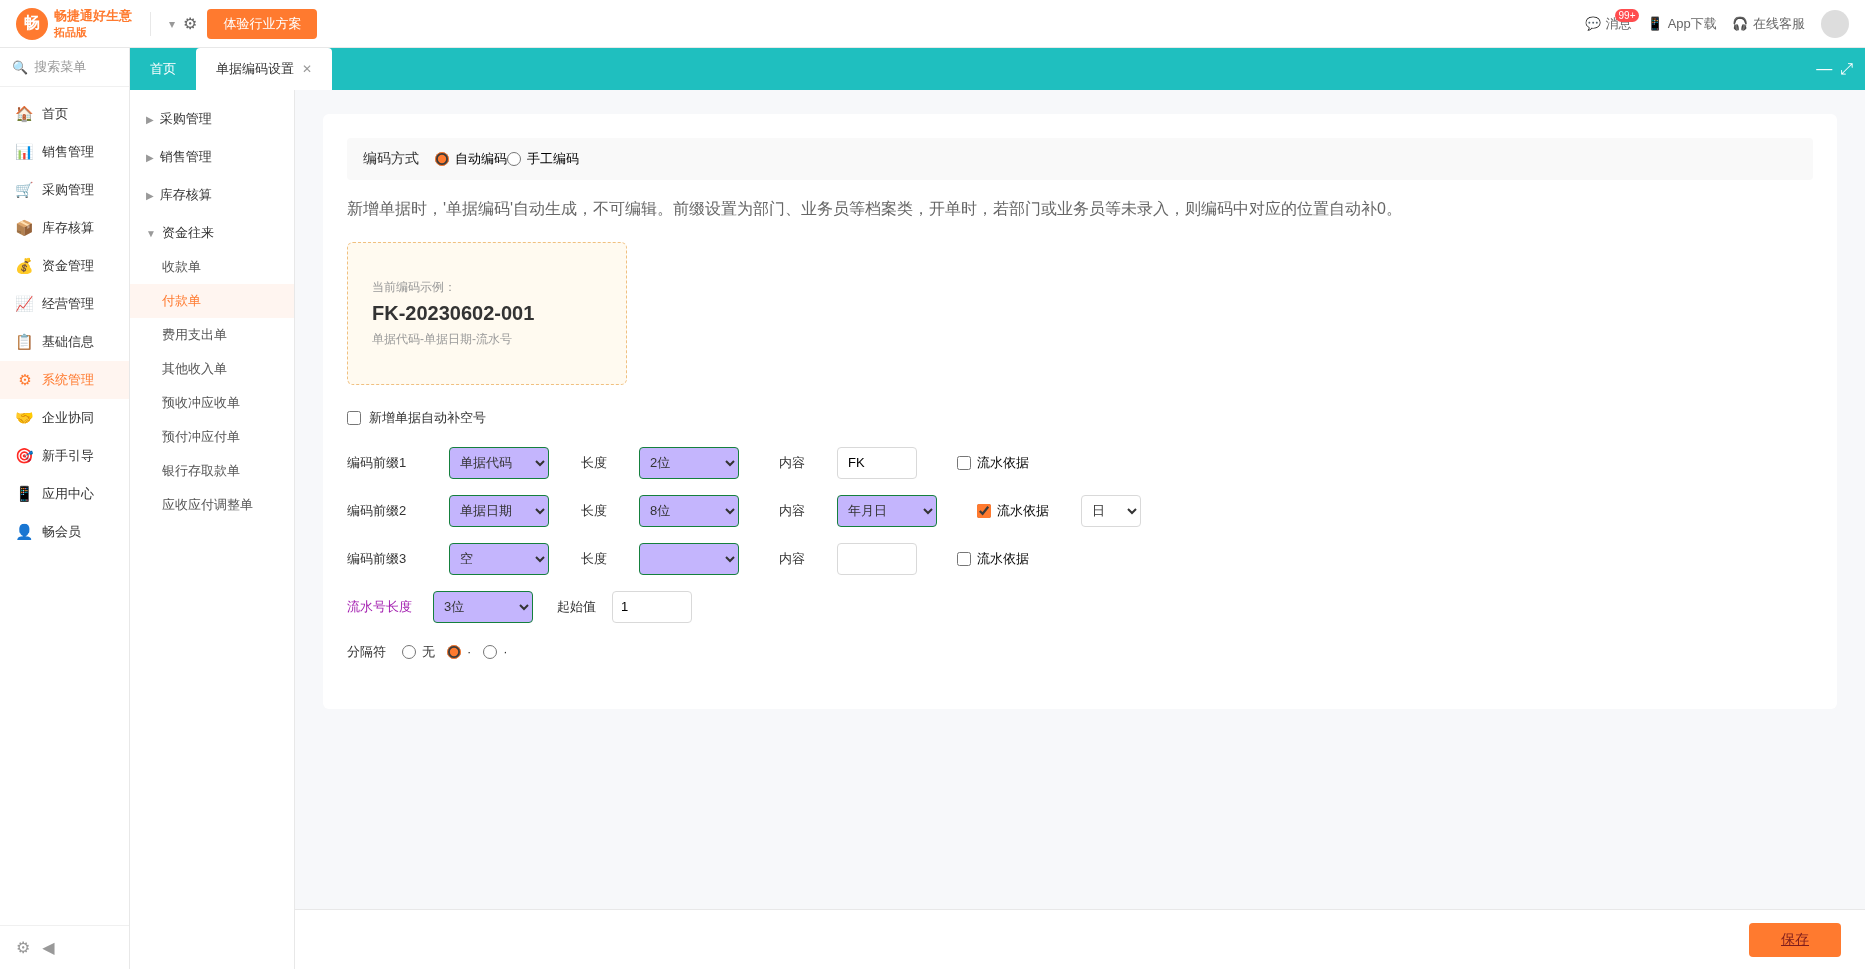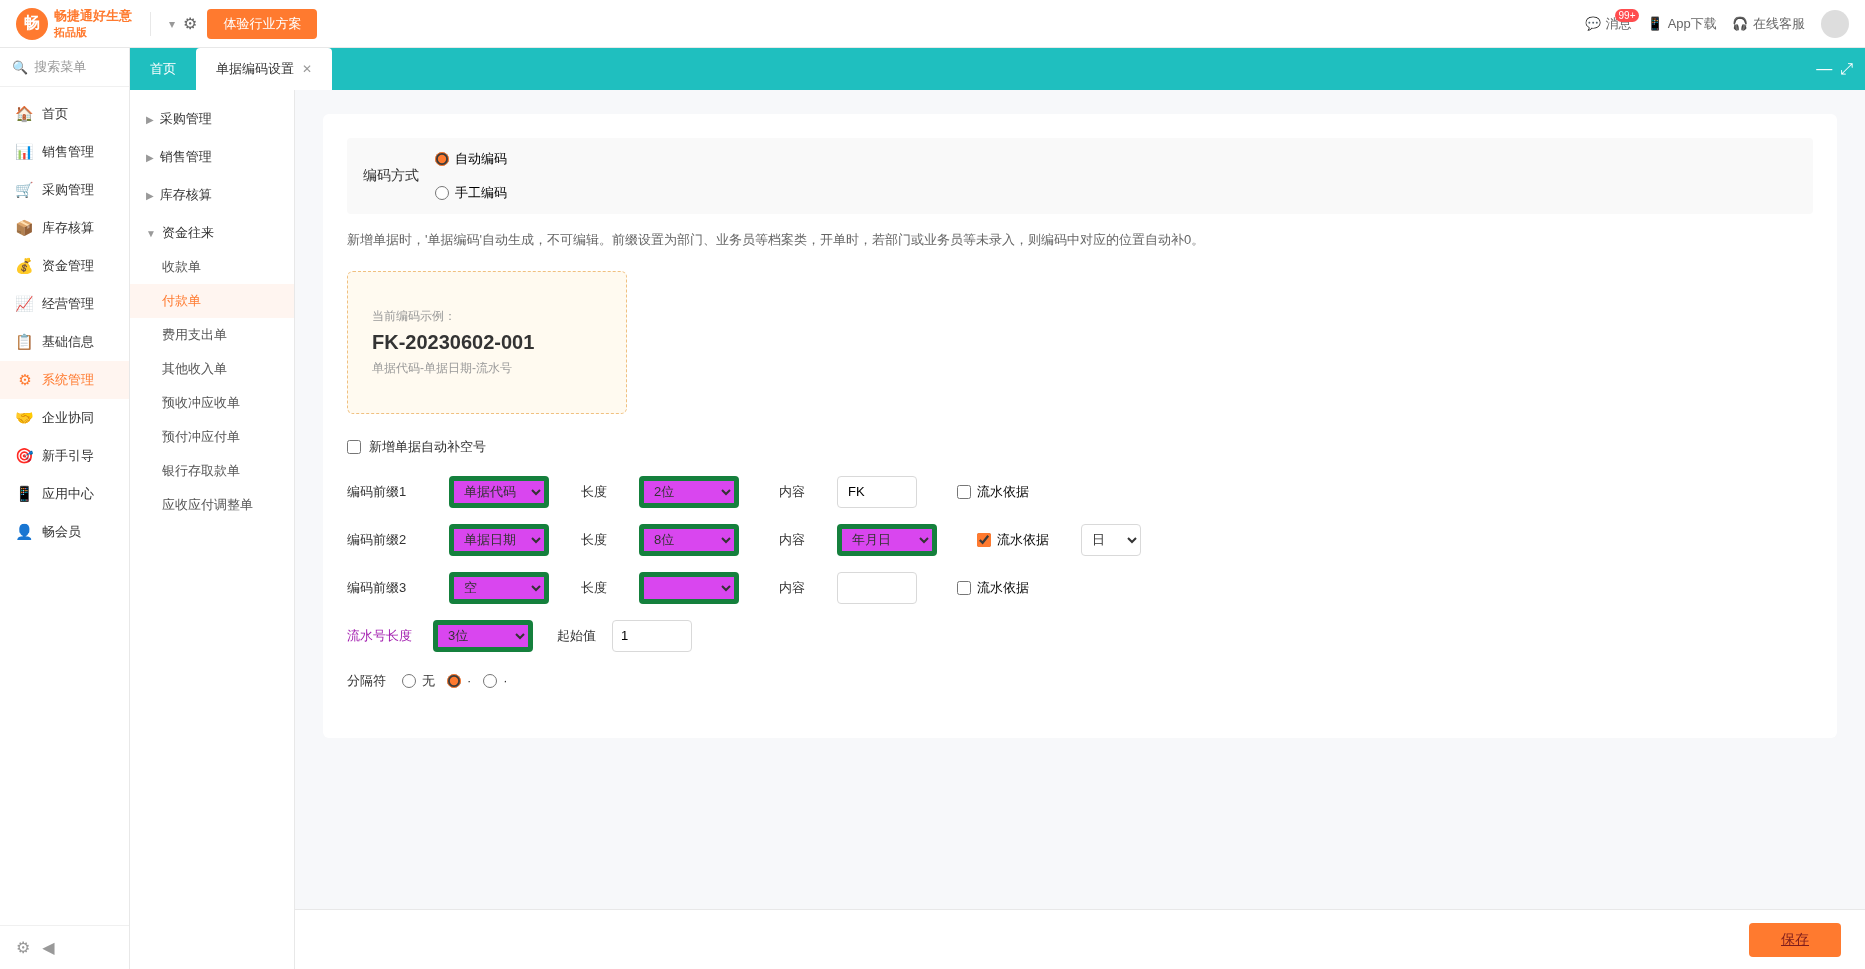--- a/index.html
+++ b/index.html
@@ -160,26 +160,26 @@
     .encoding-method {
       display: flex;
       align-items: center;
       gap: 16px;
       padding: 12px 16px;
       background: #f9f9f9;
       border-radius: 4px;
       margin-bottom: 16px;
     }
     .encoding-label { font-size: 14px; color: #333; }
-    .radio-group { display: flex; align-items: center; gap: 16px; flex-direction: column; }
+    .radio-group { display: flex; align-items: center; gap: 0; }
     .radio-item { display: flex; align-items: center; gap: 6px; font-size: 13px; cursor: pointer; }
     .radio-input { width: 14px; height: 14px; accent-color: #ff7a2f; cursor: pointer; }
 
     .info-text {
-      font-size: 13px;
+      font-size: 16px;
       color: #666;
       margin-bottom: 20px;
       line-height: 1.6;
     }
 
     .code-example {
       border: 1px dashed #f0c080;
       background: #fffaf0;
       border-radius: 6px;
       padding: 36px 24px;
@@ -257,25 +257,25 @@
       border: none;
       padding: 8px 32px;
       border-radius: 4px;
       font-size: 14px;
       cursor: pointer;
       text-decoration: underline;
     }
 
     select.native-select {
       height: 32px;
-      border: 5px solid #15803d;
+      border: 1px solid #15803d;
       border-radius: 4px;
       padding: 0 6px;
       font-size: 13px;
-      background: #d946ef;
+      background: #c4b5fd;
       cursor: pointer;
       min-width: 100px;
       color: #333;
     }
 
     input[type="text"].native-input {
       height: 32px;
       border: 1px solid #d9d9d9;
       border-radius: 4px;
       padding: 0 8px;

